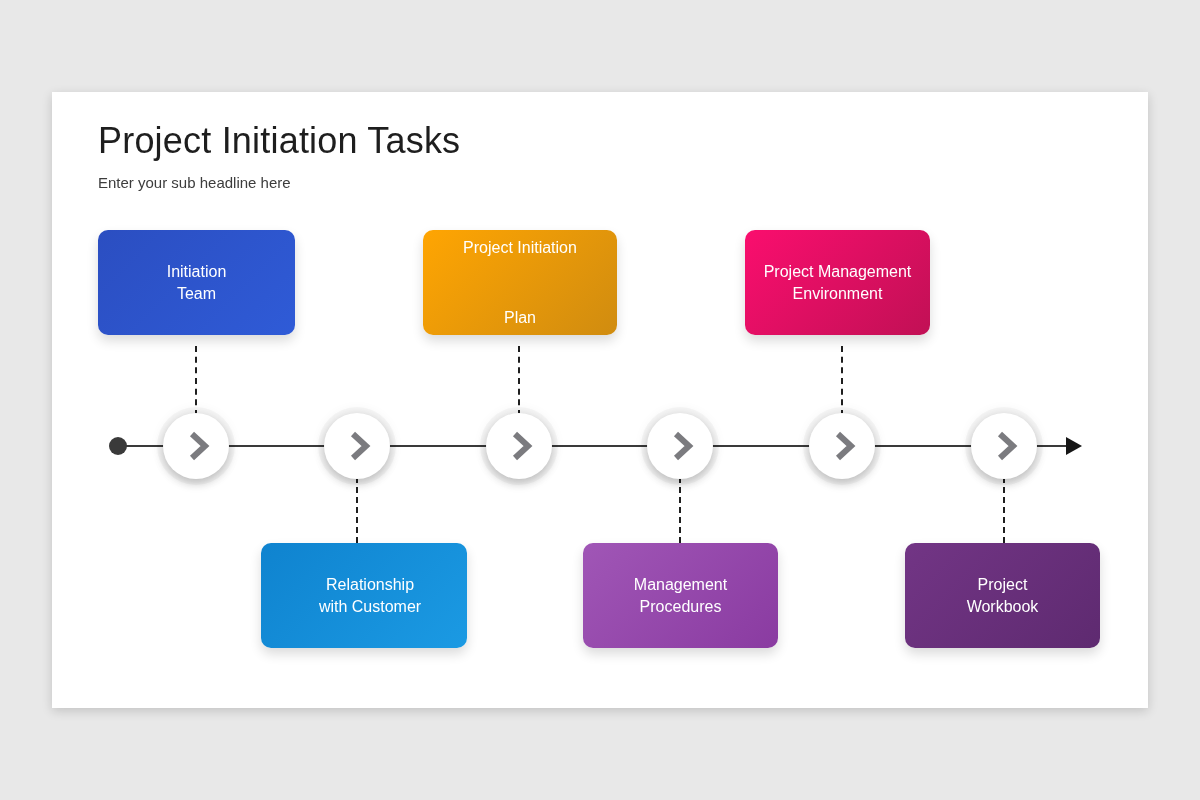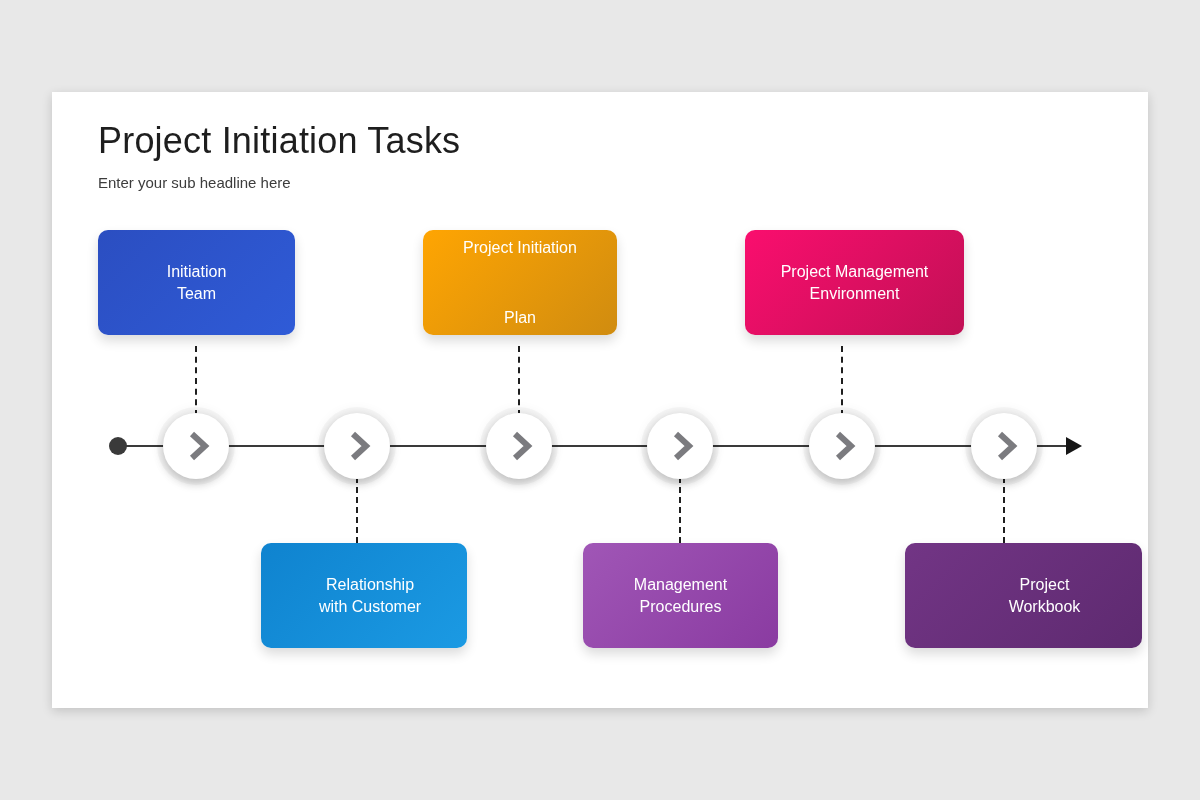--- a/index.html
+++ b/index.html
@@ -65,22 +65,22 @@
     align-items: center; justify-content: center;
     color: #ffffff; font-size: 16px; line-height: 1.32;
     text-align: center;
   }
   .card.top { top: 138px; }
   .card.bottom { top: 451px; }
   .c0 { left: 46px;  width: 197px; }
   .c1 { left: 209px; width: 194px; padding-left: 12px; }
   .c2 { left: 371px; width: 194px; gap: 48px; }
   .c3 { left: 531px; width: 195px; }
-  .c4 { left: 693px; width: 219px; }
-  .c5 { left: 853px; width: 195px; padding-left: 42px; }
+  .c4 { left: 693px; width: 185px; }
+  .c5 { left: 853px; width: 195px; }
   
   .n0 { left: 111px; } .n1 { left: 272px; } .n2 { left: 434px; }
   .n3 { left: 595px; } .n4 { left: 757px; } .n5 { left: 919px; }
   .x-conn0 { left: 143px; } .x-conn1 { left: 304px; } .x-conn2 { left: 466px; }
   .x-conn3 { left: 627px; } .x-conn4 { left: 789px; } .x-conn5 { left: 951px; }
 </style>
 </head>
 <body>
 
 <div class="stage">

